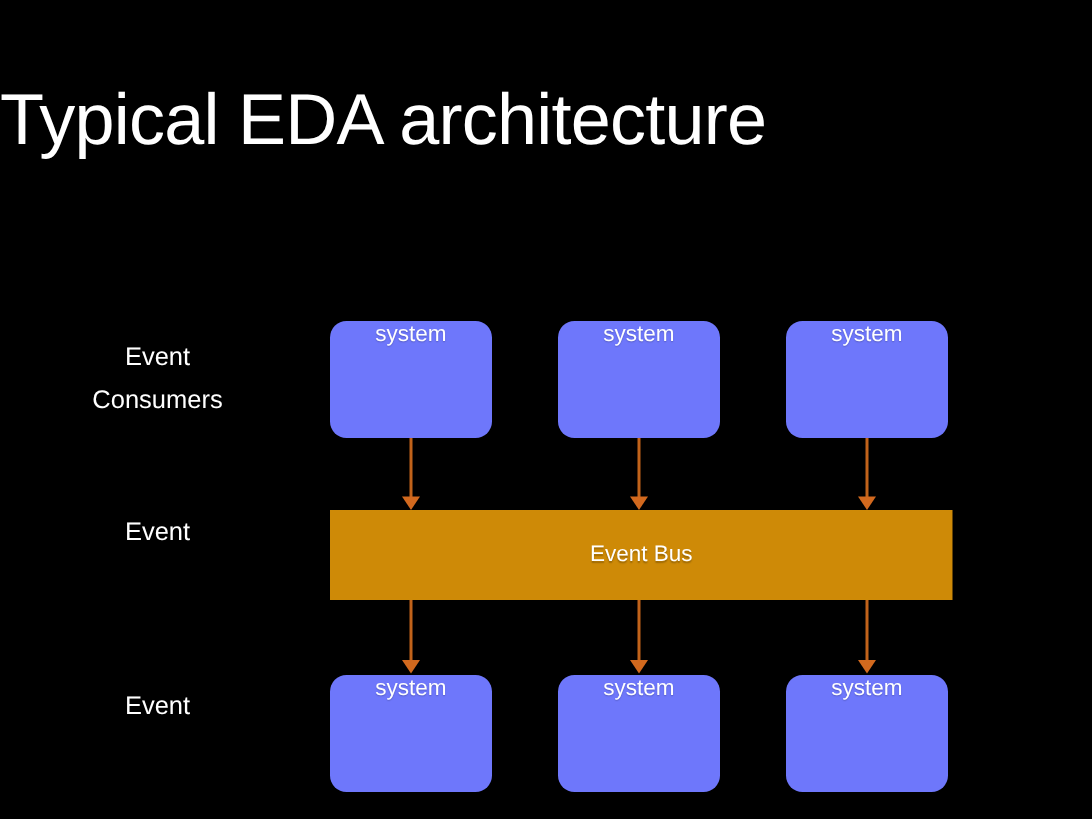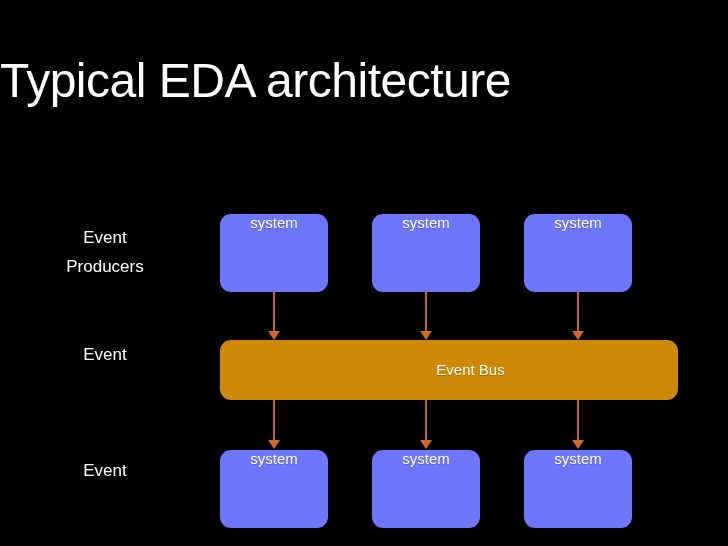--- a/index.html
+++ b/index.html
@@ -81,25 +81,24 @@
   .col-3 { left: 524px; }
 
   
   .event-bus {
     position: absolute;
     left: 220px;
     top: 340px;
     width: 415px;
     height: 60px;
     background: #CE8A07;
-    border-radius: 11px;
+    border-radius: 0;
     display: flex;
     align-items: center;
     justify-content: center;
-    padding-left: 43px;
   }
   .event-bus .bus-label {
     color: #ffffff;
     font-size: 15px;
     font-weight: 400;
     line-height: 18px;
     text-shadow: 0 1px 1px rgba(0,0,0,0.25);
   }
 
   
@@ -135,21 +134,21 @@
 </style>
 </head>
 <body>
 
 <div class="slide">
 
   <div class="slide-title">Typical EDA architecture</div>
 
   <div class="row-label" id="label-producers">
     <span class="ln">Event</span>
-    <span class="ln">Producers</span>
+    <span class="ln">Consumers</span>
   </div>
 
   <div class="row-label" id="label-transport">
     <span class="ln">Event</span>
   </div>
 
   <div class="row-label" id="label-consumers">
     <span class="ln">Event</span>
   </div>
 

